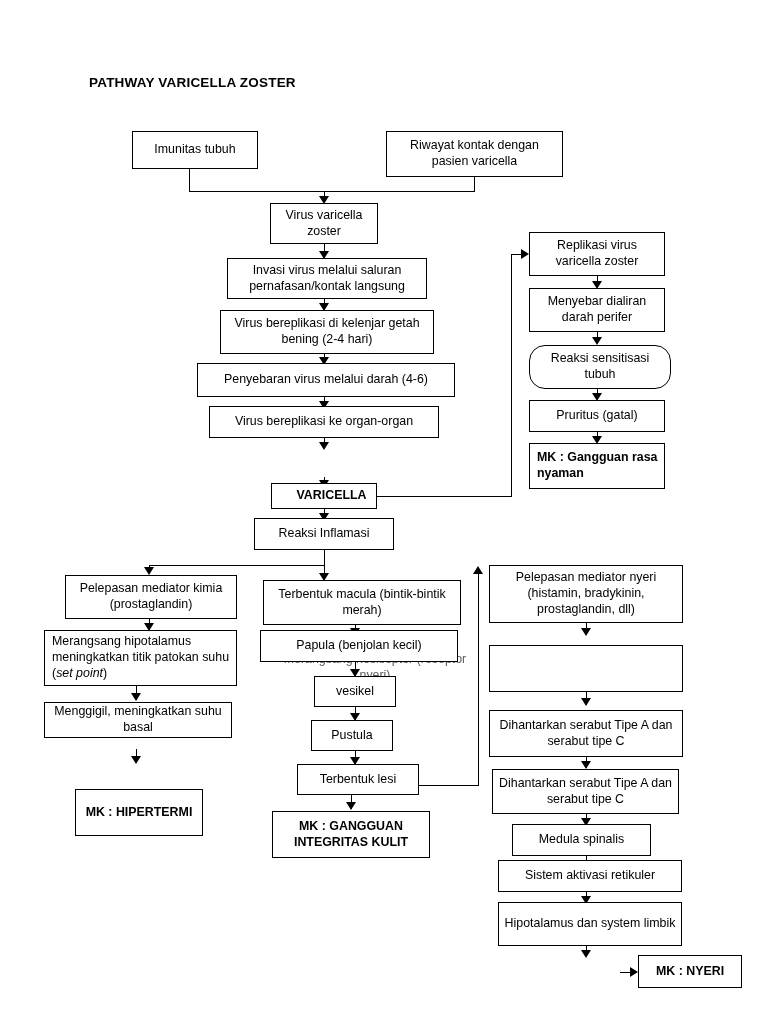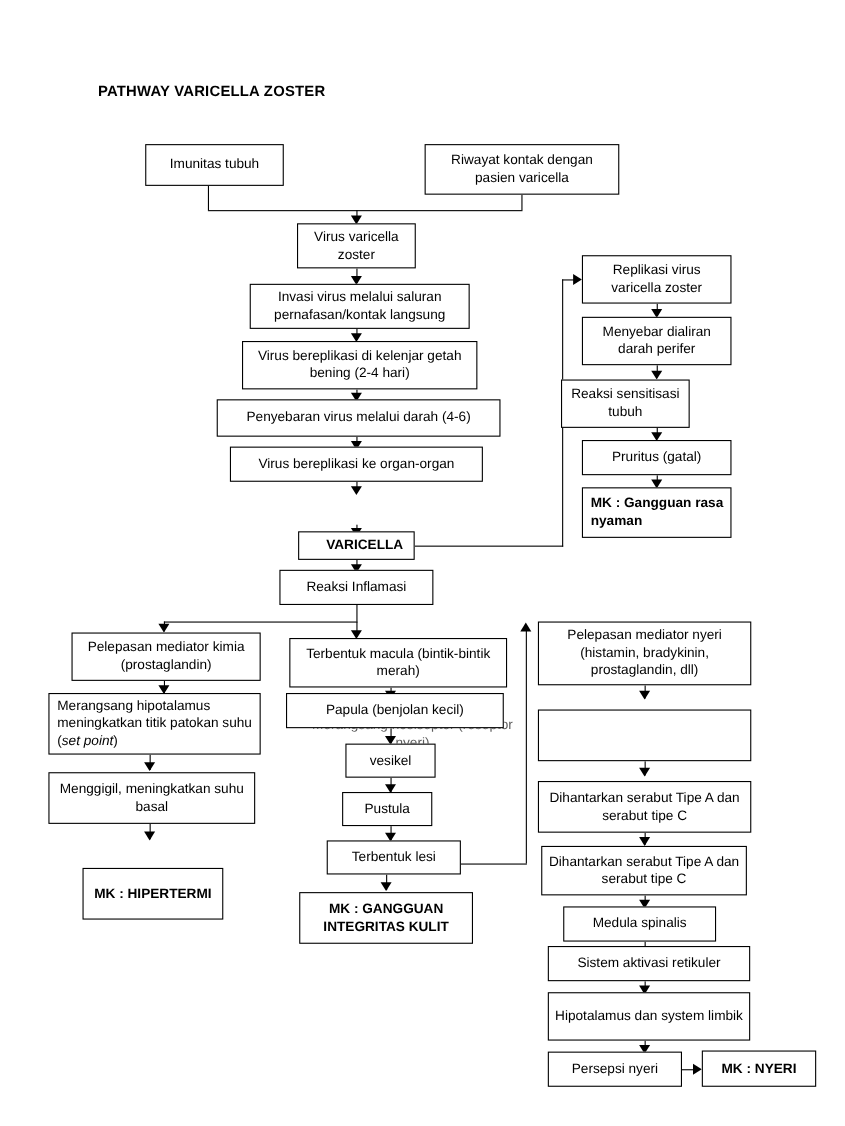--- a/index.html
+++ b/index.html
@@ -160,21 +160,21 @@
   <div class="node" style="left:529px; top:232px; width:136px; height:44px;">Replikasi virus varicella zoster</div>
 
   <div class="vline" style="left:597px; top:276px; height:11px;"></div>
   <div class="arrow-down" style="left:592px; top:281px;"></div>
 
   <div class="node" style="left:529px; top:288px; width:136px; height:44px;">Menyebar dialiran darah perifer</div>
 
   <div class="vline" style="left:597px; top:332px; height:11px;"></div>
   <div class="arrow-down" style="left:592px; top:337px;"></div>
 
-  <div class="node" style="left:510px; top:345px; width:117px; height:44px;">Reaksi sensitisasi tubuh</div>
+  <div class="node" style="left:529px; top:345px; width:142px; height:44px;border-radius:16px;">Reaksi sensitisasi tubuh</div>
 
   <div class="vline" style="left:597px; top:389px; height:10px;"></div>
   <div class="arrow-down" style="left:592px; top:393px;"></div>
 
   <div class="node" style="left:529px; top:400px; width:136px; height:32px;">Pruritus (gatal)</div>
 
   <div class="vline" style="left:597px; top:432px; height:10px;"></div>
   <div class="arrow-down" style="left:592px; top:436px;"></div>
 
   <div class="node bold left" style="left:529px; top:443px; width:136px; height:46px;">MK : Gangguan rasa nyaman</div>
@@ -193,21 +193,21 @@
 
   <div class="node left" style="left:44px; top:630px; width:193px; height:56px;">
     <span>
       <span>Merangsang hipotalamus meningkatkan titik patokan suhu (</span><span class="ital">set point</span><span>)</span>
     </span>
   </div>
 
   <div class="vline" style="left:136px; top:686px; height:14px;"></div>
   <div class="arrow-down" style="left:131px; top:693px;"></div>
 
-  <div class="node" style="left:44px; top:702px; width:188px; height:47px;">Menggigil, meningkatkan suhu basal</div>
+  <div class="node" style="left:44px; top:702px; width:188px; height:36px;">Menggigil, meningkatkan suhu basal</div>
 
   <div class="vline" style="left:136px; top:749px; height:14px;"></div>
   <div class="arrow-down" style="left:131px; top:756px;"></div>
 
   <div class="node bold" style="left:75px; top:765px; width:128px; height:47px;margin-top:24px;">MK : HIPERTERMI</div>
 
   <div class="node" style="left:263px; top:580px; width:198px; height:45px;">Terbentuk macula (bintik-bintik merah)</div>
 
   <div class="vline" style="left:355px; top:625px; height:10px;"></div>
   <div class="arrow-down" style="left:350px; top:628px;"></div>
@@ -268,20 +268,19 @@
   <div class="node" style="left:498px; top:860px; width:184px; height:32px;">Sistem aktivasi retikuler</div>
 
   <div class="vline" style="left:586px; top:892px; height:10px;"></div>
   <div class="arrow-down" style="left:581px; top:896px;"></div>
 
   <div class="node" style="left:498px; top:902px; width:184px; height:44px;">Hipotalamus dan system limbik</div>
 
   <div class="vline" style="left:586px; top:946px; height:10px;"></div>
   <div class="arrow-down" style="left:581px; top:950px;"></div>
 
-  <div class="node" style="left:498px; top:956px; width:122px; height:32px;">Persepsi nyeri</div>
 
   <div class="hline" style="left:620px; top:972px; width:12px;"></div>
   <div class="arrow-right" style="left:630px; top:967px;"></div>
 
   <div class="node bold" style="left:638px; top:955px; width:104px; height:33px;">MK : NYERI</div>
 
 </div>
 
 </body></html>

